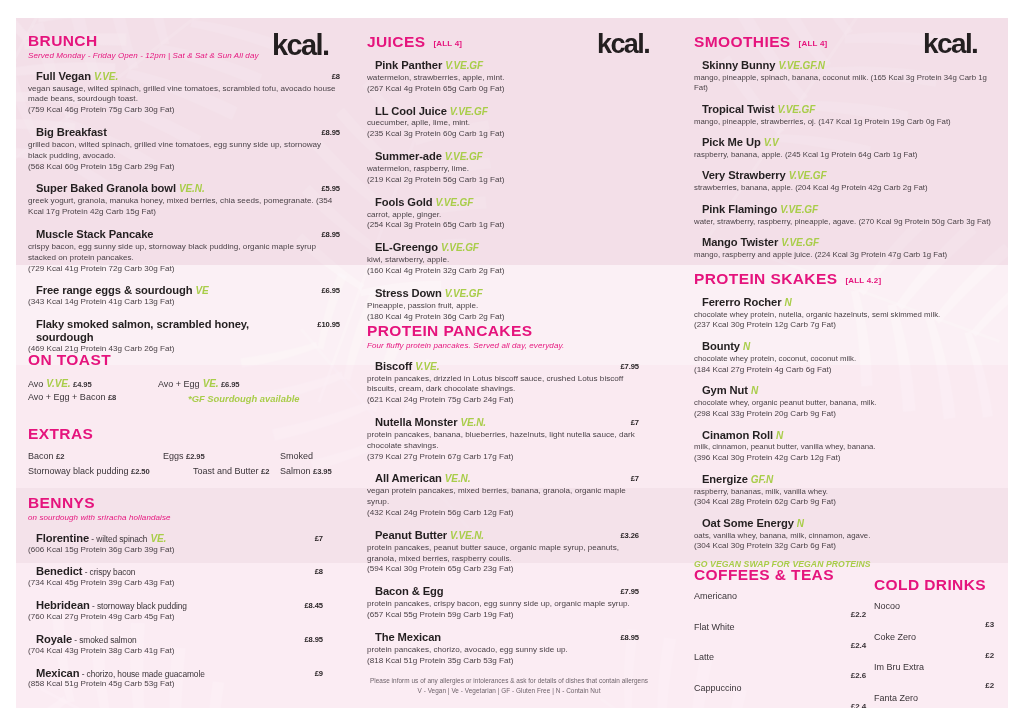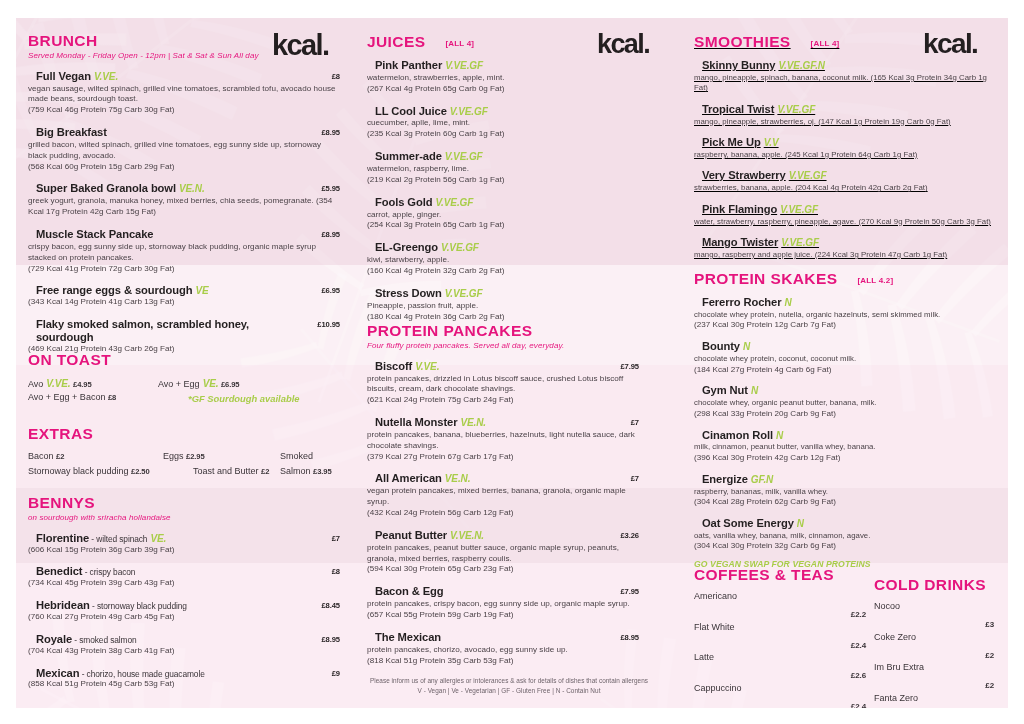--- a/index.html
+++ b/index.html
@@ -50,21 +50,21 @@
   }
   .logo.l1{left:272px;top:31px;font-size:29px;}
   .logo.l2{left:597px;top:31px;font-size:27px;}
   .logo.l3{left:923px;top:30px;font-size:28px;}
 
   
   .sec-h{
     color:#e5147d;font-weight:bold;letter-spacing:.4px;
     font-size:15.5px;line-height:1.1;margin:0;
   }
-  .sec-h .all{font-size:8px;letter-spacing:.2px;margin-left:20px;vertical-align:1px;}
+  .sec-h .all{font-size:8px;letter-spacing:.2px;margin-left:8px;vertical-align:1px;}
   .sec-sub{
     color:#e5147d;font-size:8px;font-style:italic;
     margin-top:2px;line-height:1.2;letter-spacing:.1px;
   }
 
   
   .item{position:relative;margin-top:10px;}
   .item:first-of-type{margin-top:9px;}
   .item-head{
     display:flex;align-items:flex-start;justify-content:space-between;
@@ -368,21 +368,21 @@
             <span class="cellB"><span>Eggs</span> <span class="pr">£2.95</span></span>
             <span class="cellC"><span>Smoked Salmon</span> <span class="pr">£3.95</span></span>
           </div>
           <div class="row2">
             <span class="r2A"><span>Stornoway black pudding</span> <span class="pr">£2.50</span></span>
             <span class="r2B"><span>Toast and Butter</span> <span class="pr">£2</span></span>
           </div>
         </div>
       </div>
 
-      <div style="position:absolute;top:494px;left:0;right:0;">
+      <div style="position:absolute;top:494px;left:0;right:17px;">
         <div class="sec-h">BENNYS</div>
         <div class="sec-sub">on sourdough with sriracha hollandaise</div>
         <div id="bennys-items">
             <div class="item">
               <div class="item-head">
                 <div class="nm">Florentine<span class="sub"> - wilted spinach</span><span class="tag">VE.</span></div>
                 <div class="price">£7</div>
               </div>
               <div class="macro">(606 Kcal  15g Protein  36g Carb  39g Fat)</div>
             </div>
@@ -519,21 +519,21 @@
                 <div class="price">£8.95</div>
               </div>
               <div class="desc">protein pancakes, chorizo, avocado, egg sunny side up.</div>
               <div class="macro">(818 Kcal  51g Protein  35g Carb  53g Fat)</div>
             </div>
           </div>
       </div>
     </div>
 
     <div class="col col-c">
-      <div style="position:absolute;top:33px;left:0;right:0;text-decoration:underline;">
+      <div style="position:absolute;top:33px;left:0;right:0;">
         <div class="sec-h">
           <span>SMOOTHIES</span><span class="all">[ALL 4]</span>
         </div>
         <div id="smoothie-items">
             <div class="item compact">
               <div class="item-head">
                 <div class="nm">Skinny Bunny<span class="tag">V.VE.GF.N</span></div>
               </div>
               <div class="desc">mango, pineapple, spinach, banana, coconut milk. (165 Kcal  3g Protein  34g Carb  1g Fat)</div>
             </div>

